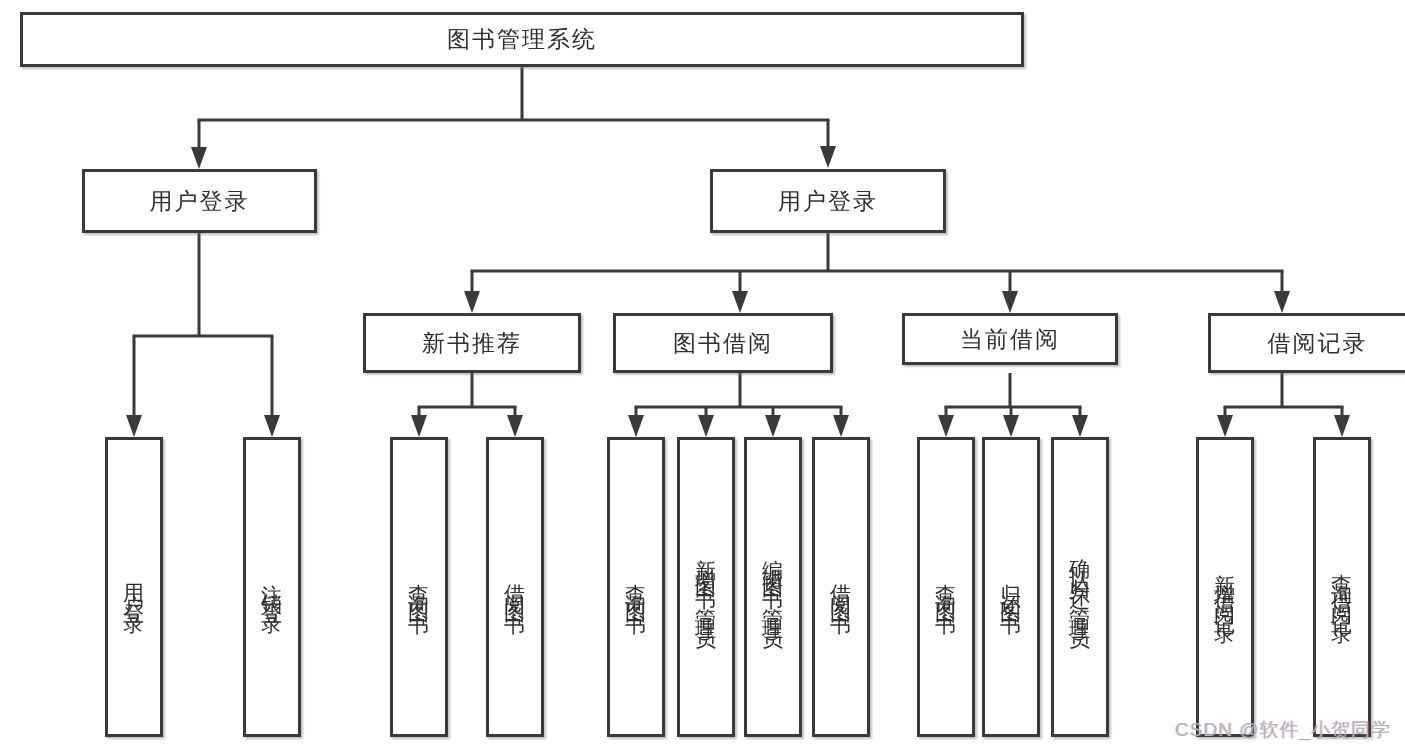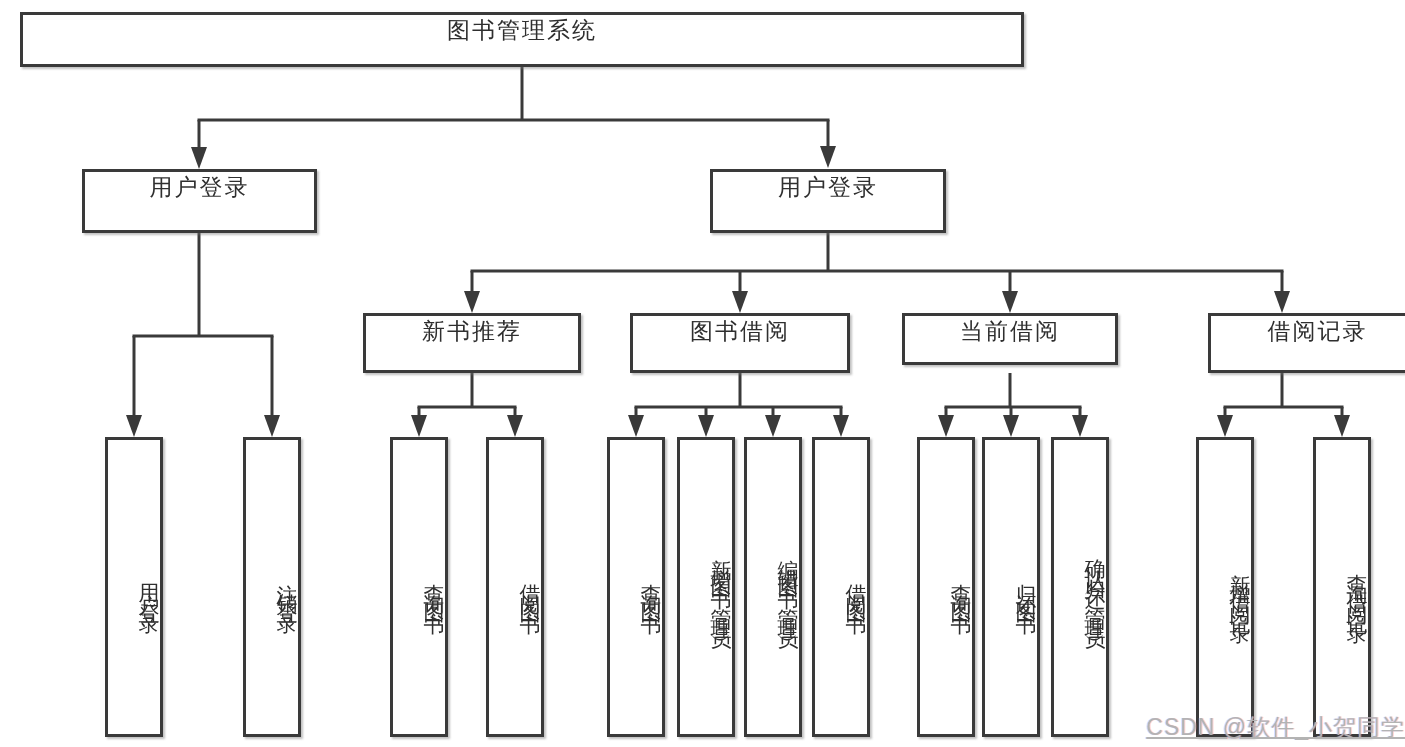--- a/index.html
+++ b/index.html
@@ -17,45 +17,44 @@
     background:var(--background);
     overflow:hidden;
   }
   #connectors{position:absolute;left:0;top:0;}
   .node{
     position:absolute;
     box-sizing:border-box;
     background:#fff;
     border:3px solid var(--box-border);
     box-shadow:2px 2px 2px rgba(120,120,120,0.45);
-    display:flex;justify-content:center;
+    display:flex;align-items:center;justify-content:center;
     color:var(--text);
   }
   .hbox{
     font-size:23px;
     letter-spacing:2px;
     white-space:nowrap;
   }
   .vbox{
     width:58px;top:437px;height:300px;
     writing-mode:vertical-rl;
     text-orientation:mixed;
     font-size:21px;
     letter-spacing:10px;
     line-height:1;
   }
   #watermark{
     position:absolute;
-    right:0;bottom:4px;
-    font-size:23px;
+    right:14px;bottom:4px;
+    font-size:19px;
     letter-spacing:1px;
     color:var(--watermark);
     text-shadow:1px 0 0 rgba(255,140,140,0.35), -1px 0 0 rgba(140,160,255,0.35);
     white-space:nowrap;
-    text-decoration:underline;
   }
 </style>
 </head>
 <body>
 
 <div id="stage">
 
   <svg id="connectors" width="1405" height="747" viewBox="0 0 1405 747" xmlns="http://www.w3.org/2000/svg">
     <g stroke="#3a3a3a" stroke-width="3" fill="none">
 
@@ -132,21 +131,21 @@
   <div class="node hbox" style="left:82px;top:169px;width:235px;height:64px;">
     <span>用户登录</span>
   </div>
   <div class="node hbox" style="left:710px;top:169px;width:236px;height:64px;">
     <span>用户登录</span>
   </div>
 
   <div class="node hbox" style="left:363px;top:313px;width:218px;height:60px;">
     <span>新书推荐</span>
   </div>
-  <div class="node hbox" style="left:630px;top:313px;width:220px;height:60px;">
+  <div class="node hbox" style="left:613px;top:313px;width:220px;height:60px;">
     <span>图书借阅</span>
   </div>
   <div class="node hbox" style="left:902px;top:313px;width:216px;height:52px;">
     <span>当前借阅</span>
   </div>
   <div class="node hbox" style="left:1173px;top:313px;width:219px;height:60px;margin-left:35px;">
     <span>借阅记录</span>
   </div>
 
   <div class="node vbox" style="left:105px;">

